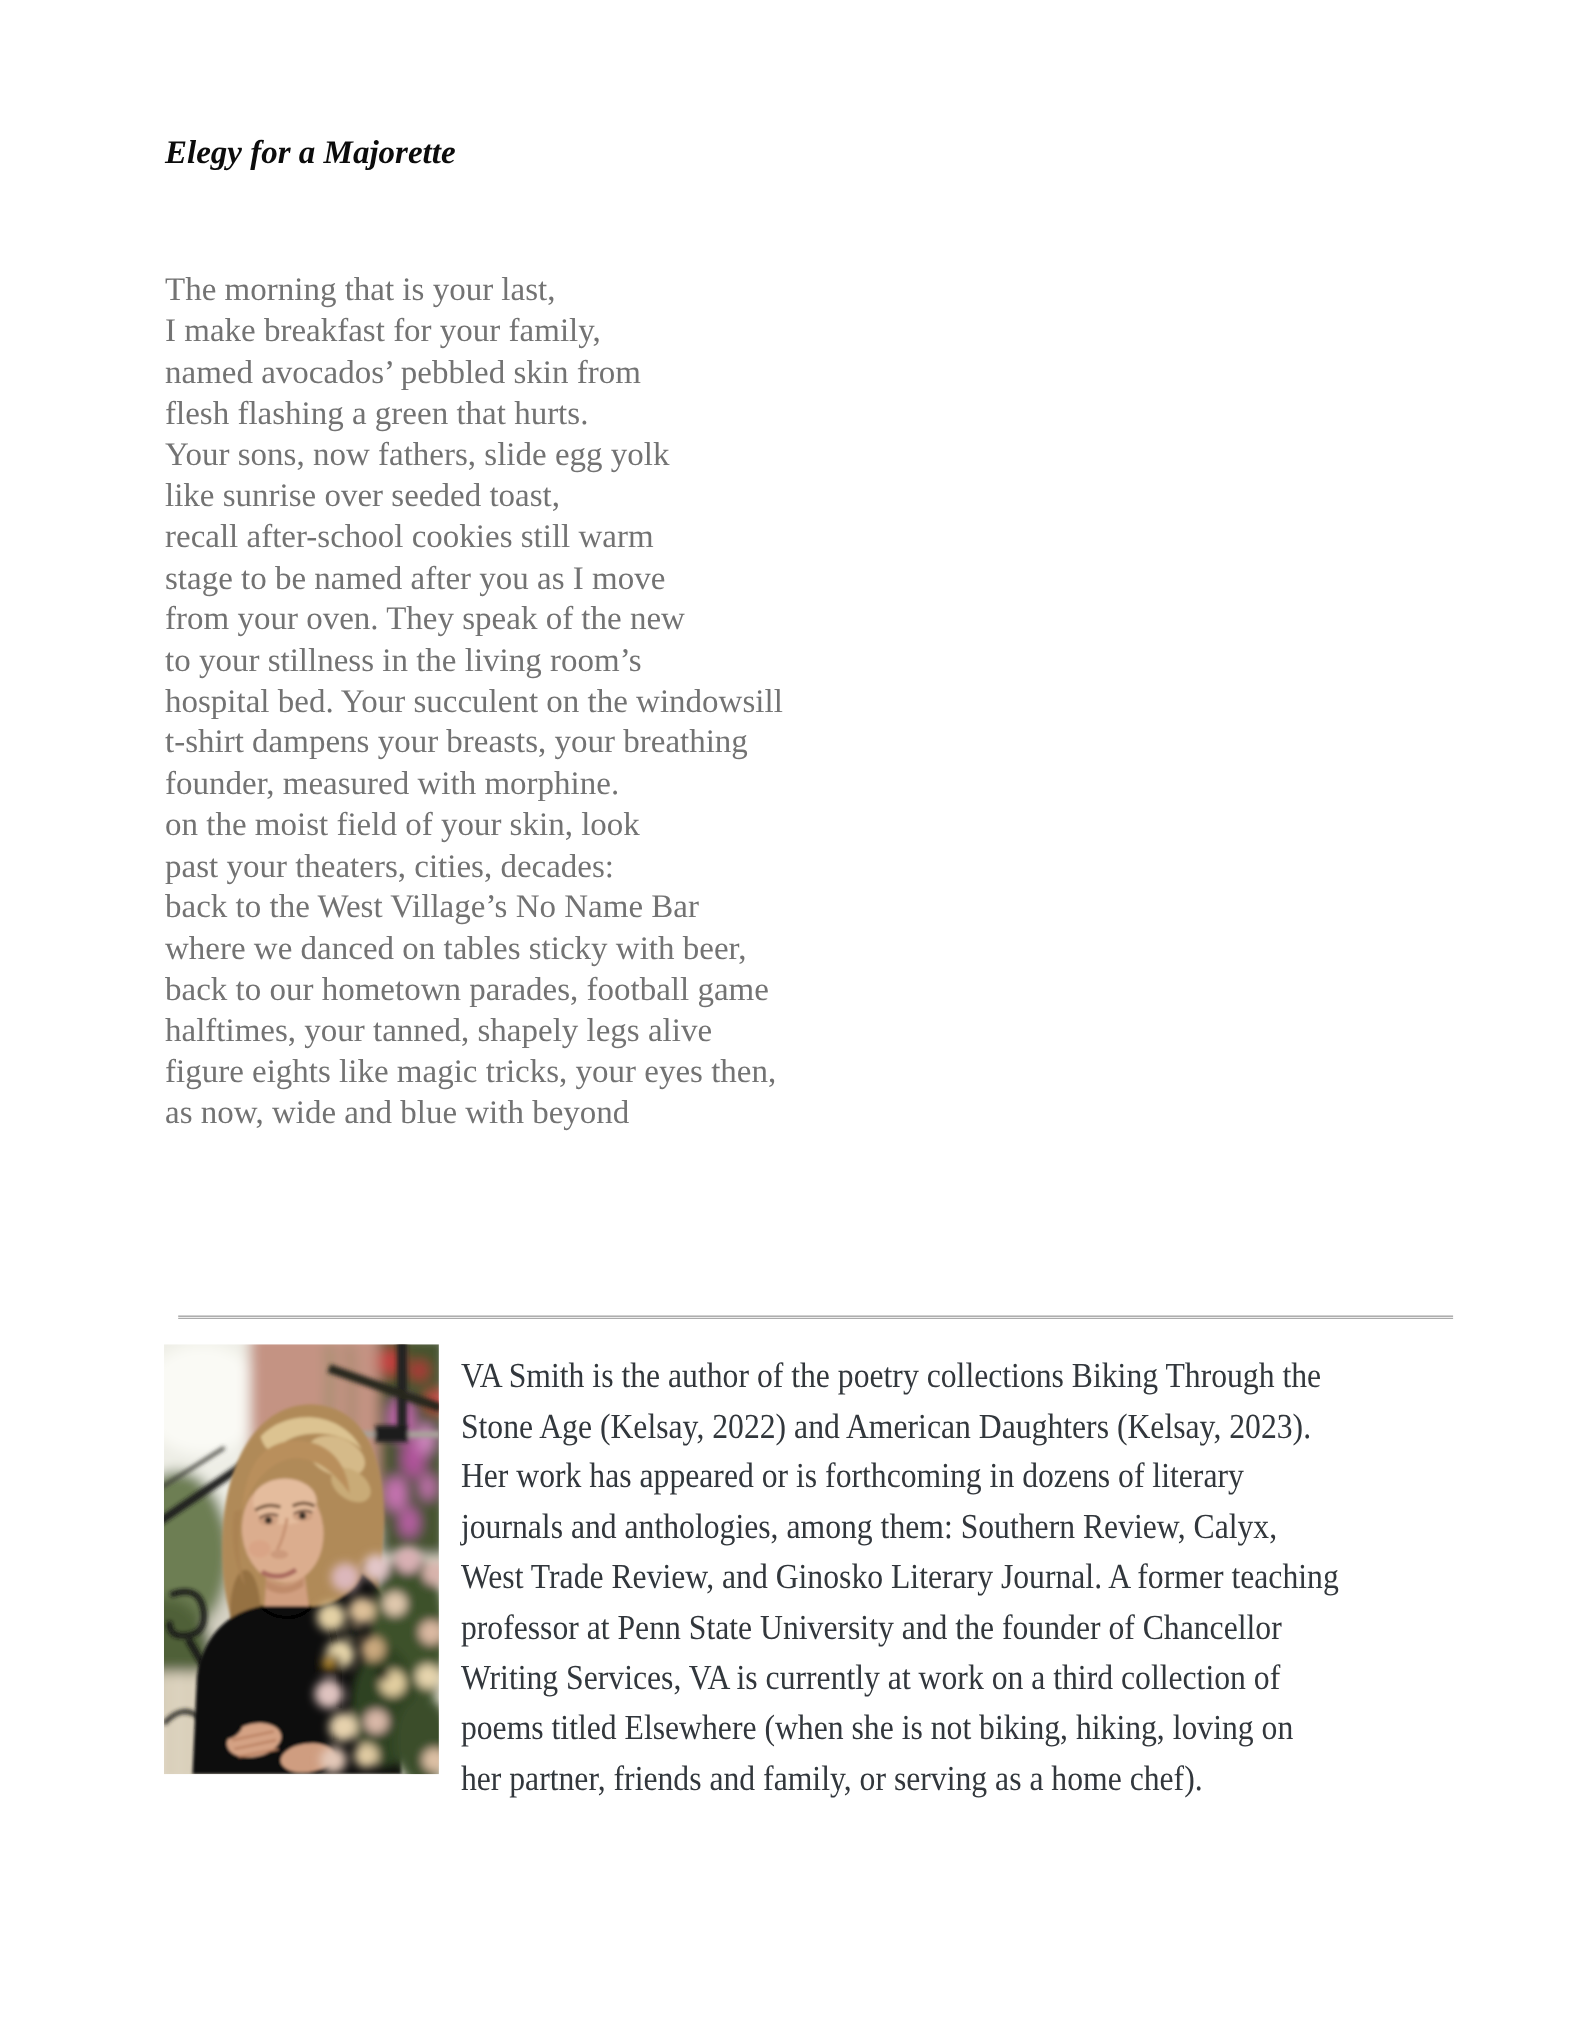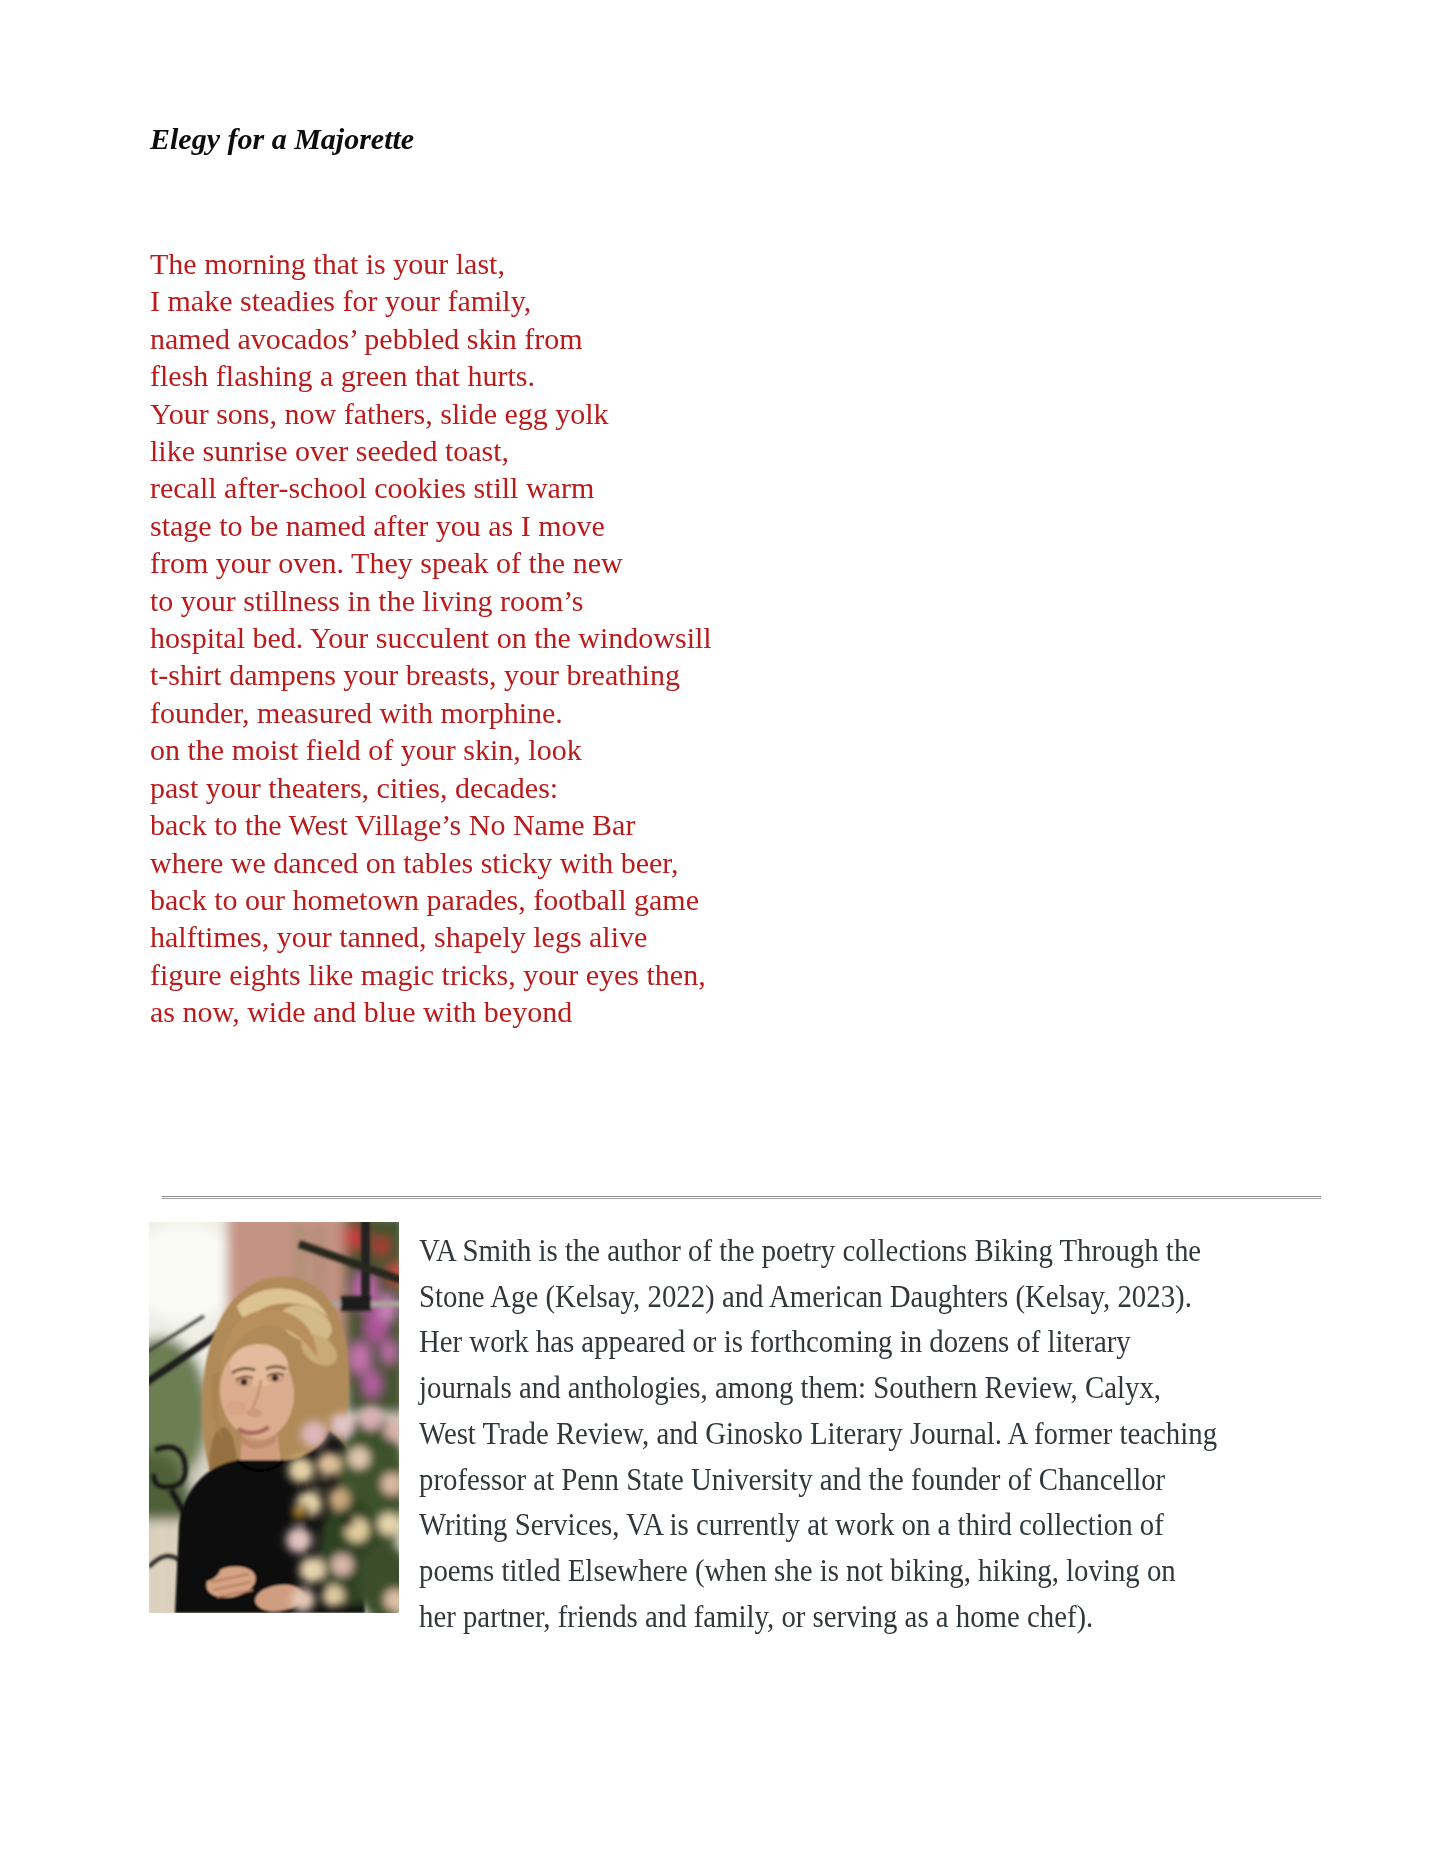--- a/index.html
+++ b/index.html
@@ -21,21 +21,21 @@
     font-style: italic;
     color: #0c0c0c;
     white-space: nowrap;
   }
   .poem {
     position: absolute;
     left: 121px;
     top: 245px;
     font-size: 30px;
     line-height: 37.4px;
-    color: #b91c1c;
+    color: #737373;
   }
   .poem .line { white-space: nowrap; }
   .divider {
     position: absolute;
     left: 133px;
     top: 1196px;
     width: 1159px;
     height: 1px;
     background: #ffffff;
     border-top: 1px solid #8c8c8c;
@@ -64,21 +64,21 @@
 </style>
 </head>
 <body>
 
 <div class="page">
 
   <div class="poem-title">Elegy for a Majorette</div>
 
   <div class="poem">
       <div class="line">The morning that is your last,</div>
-      <div class="line">I make steadies for your family,</div>
+      <div class="line">I make breakfast for your family,</div>
       <div class="line">named avocados’ pebbled skin from</div>
       <div class="line">flesh flashing a green that hurts.</div>
       <div class="line">Your sons, now fathers, slide egg yolk</div>
       <div class="line">like sunrise over seeded toast,</div>
       <div class="line">recall after-school cookies still warm</div>
       <div class="line">stage to be named after you as I move</div>
       <div class="line">from your oven. They speak of the new</div>
       <div class="line">to your stillness in the living room’s</div>
       <div class="line">hospital bed. Your succulent on the windowsill</div>
       <div class="line">t-shirt dampens your breasts, your breathing</div>

